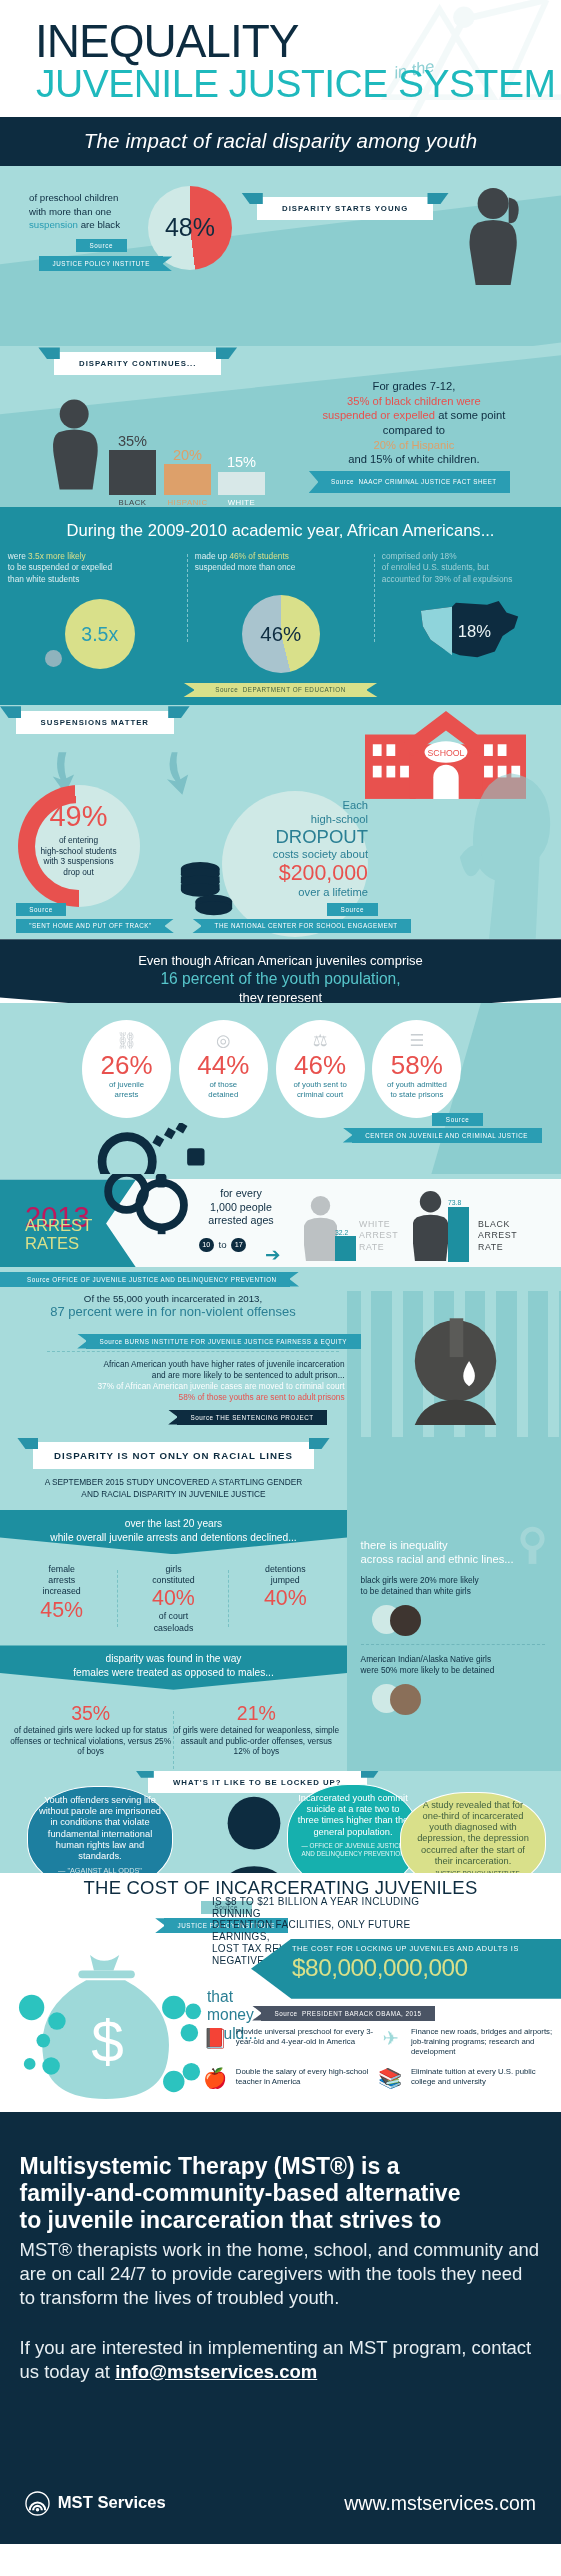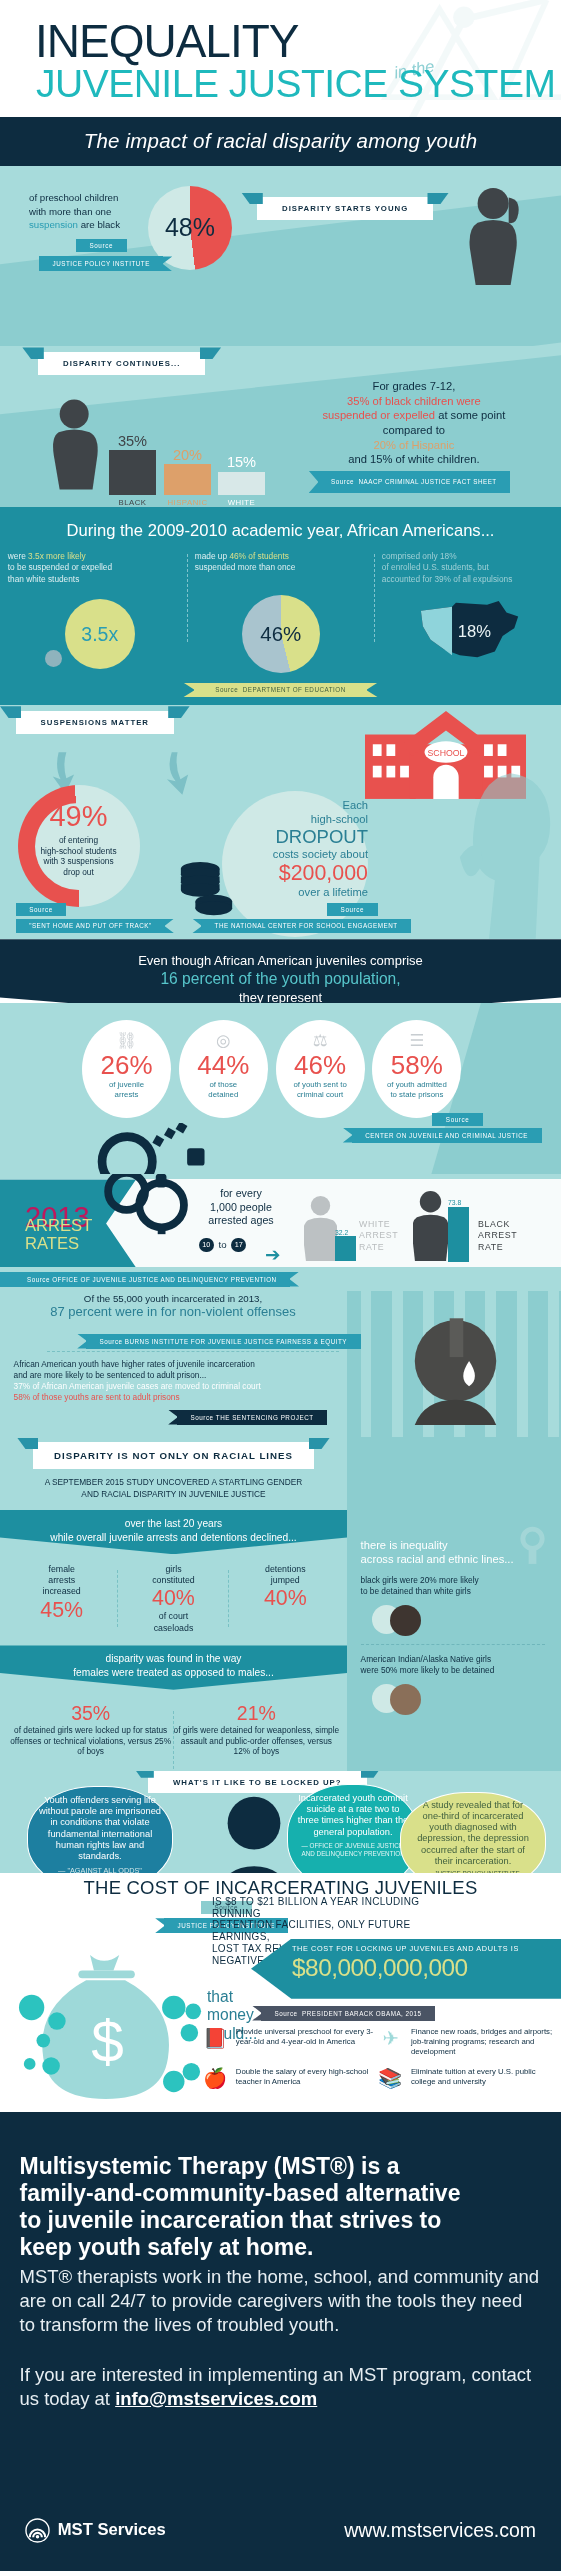--- a/index.html
+++ b/index.html
@@ -61,21 +61,21 @@
   .s1 .pie .lbl { position:absolute; inset:0; display:flex; align-items:center; justify-content:center;
                   font-size:25px; color:#0d2c40; }
   .s1 .s1src { position:absolute; left:39px; top:68px; text-align:center; }
   .s1 .girl { position:absolute; right:29px; top:17.5px; width:68px; height:102px; }
   .s1 .rib { position:absolute; left:257px; top:31px; }
 
   
   .s2 { height:161px; position:relative; background:#a7dbdb; overflow:hidden; }
   .s2 .wedge { position:absolute; left:-58px; top:39px; width:682px; height:156px;
                background:#8ccdcf; transform:rotate(-6deg); }
-  .s2 .rib { position:absolute; left:38px; top:5.8px;border-radius:11px; }
+  .s2 .rib { position:absolute; left:54px; top:5.8px;border-radius:11px; }
   .s2 .man { position:absolute; left:49px; top:51px; width:60px; height:93px; }
   .s2 .bars { position:absolute; left:109px; bottom:0; width:166px; height:107px; }
   .bargrp { position:absolute; bottom:0; text-align:center; }
   .bargrp .v { font-size:14.6px; margin-bottom:1.9px; }
   .bargrp .b { width:47px; }
   .bargrp .n { font-size:7.8px; letter-spacing:0.5px; margin-top:2.9px; }
   .s2 .right { position:absolute; right:15.6px; top:33px; width:263px; text-align:center;
                font-size:11.2px; line-height:14.6px; color:#0d2c40; }
 
   
@@ -175,21 +175,21 @@
 
   
   .s8 { height:146px; position:relative; background:#a7dbdb; overflow:hidden; }
   .s8 .bars { position:absolute; right:0; top:0; width:214px; height:146px; background:#8ccdcf; }
   .s8 .bars i { position:absolute; top:0; width:10.7px; height:146px; background:#a7dbdb; display:block; }
   .s8 .head { position:absolute; left:0; top:1.9px; width:346px; text-align:center; }
   .s8 .head .l1 { font-size:9.7px; color:#0d2c40; }
   .s8 .head .l2 { font-size:13px; color:#2a7f94; }
   .s8 .srcA { position:absolute; left:86px; top:39px; }
   .s8 .dash { position:absolute; left:47px; top:60px; width:292px; border-top:1.5px dashed #79c1c4; }
-  .s8 .blk { position:absolute; left:13.6px; top:68px; width:331px; font-size:8.3px;
+  .s8 .blk { position:absolute; left:13.6px; top:68px; width:331px; text-align:right; font-size:8.3px;
              line-height:11.2px; color:#0d2c40; }
   .s8 .blk .w { color:#ffffff; }
   .s8 .blk .r { color:#e8514e; }
   .s8 .srcB { position:absolute; left:177px; top:115px; }
   .s8 .person { position:absolute; right:57px; top:27px; width:97px; height:117px; }
 
   
   .s9 { position:relative; background:#a7dbdb; overflow:hidden; }
   .s9 .rightcol { position:absolute; right:0; top:0; width:214px; bottom:0; background:#8ccdcf; }
   .s9 .leftcol { width:347px; }
@@ -792,21 +792,20 @@
         <div class="tx">Eliminate tuition at every U.S. public college and university</div>
       </div>
     </div>
   </div>
 
   <div class="cta">
     <h2>
       <span>Multisystemic Therapy (MST®) is a</span><br>
       <span>family-and-community-based alternative</span><br>
       <span>to juvenile incarceration that strives to</span><br>
-      <span>keep youth safely at home.</span>
     </h2>
     <p>MST® therapists work in the home, school, and community and are on call 24/7 to provide caregivers with the tools they need to transform the lives of troubled youth.</p>
     <p class="second">
       <span>If you are interested in implementing an MST program, contact us today at </span><a href="#">info@mstservices.com</a>
     </p>
   </div>
 
   <div class="footer">
     <div class="logo">
       <svg class="mark" viewBox="0 0 26 26">

